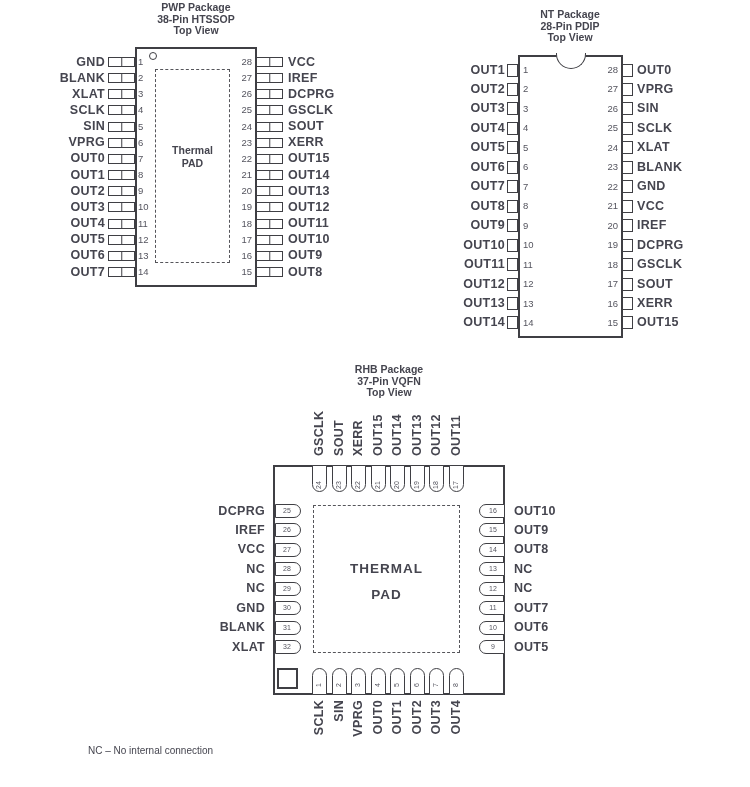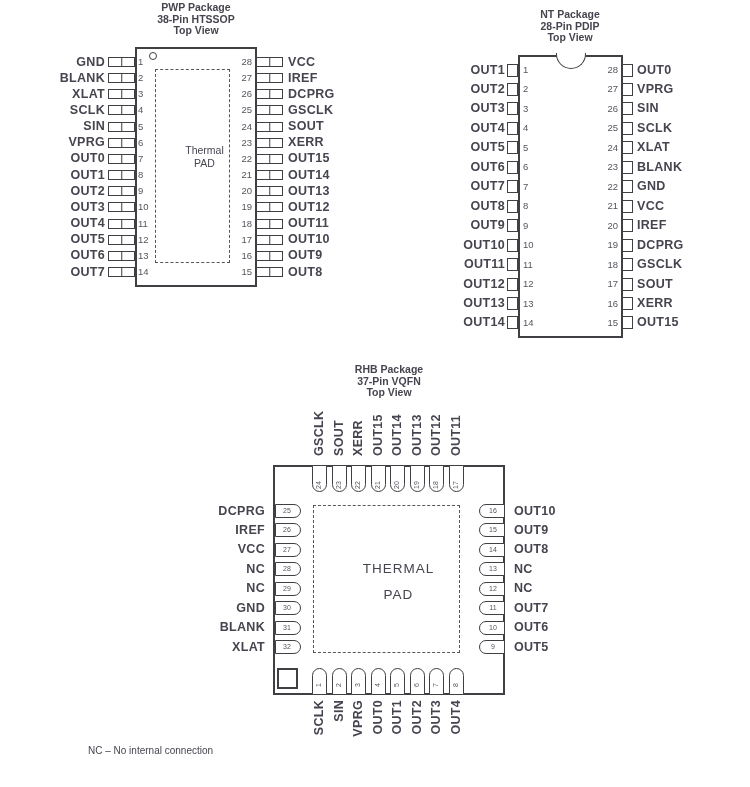--- a/index.html
+++ b/index.html
@@ -13,21 +13,21 @@
         font-family:"Liberation Sans",sans-serif;overflow:hidden;}
   .ttl{position:absolute;text-align:center;font-weight:bold;font-size:10.5px;
        line-height:11.5px;color:var(--txt);}
   .lbl{position:absolute;font-weight:bold;font-size:12.5px;line-height:13px;height:13px;
        color:var(--txt);letter-spacing:.3px;white-space:nowrap;}
   .ra{text-align:right;}
   .num{position:absolute;font-size:9.5px;line-height:10px;height:10px;color:var(--num);
        white-space:nowrap;}
   .body{position:absolute;border:2px solid var(--ln);box-sizing:border-box;background:var(--bg);}
   .pad{position:absolute;border:1.6px dashed #55555a;box-sizing:border-box;}
-  .padtxt{position:absolute;left:12px;width:100%;text-align:center;font-weight:normal;color:var(--txt);}
+  .padtxt{position:absolute;left:0;width:100%;text-align:center;font-weight:bold;color:var(--txt);}
   .stub2{position:absolute;width:27px;height:10px;border:1.5px solid var(--ln);
          box-sizing:border-box;background:var(--bg);}
   .stub2::after{content:"";position:absolute;left:50%;top:0;bottom:0;width:1.5px;
          background:var(--ln);transform:translateX(-50%);}
   .stubS{position:absolute;width:11px;height:13px;border:1.5px solid var(--ln);
          box-sizing:border-box;background:var(--bg);}
   .stubU{position:absolute;border:1.5px solid var(--ln);box-sizing:border-box;background:var(--bg);}
   .vlbl{position:absolute;font-weight:bold;font-size:12.5px;line-height:13px;height:13px;
         color:var(--txt);letter-spacing:.3px;white-space:nowrap;
         transform:rotate(-90deg);transform-origin:0 0;}

